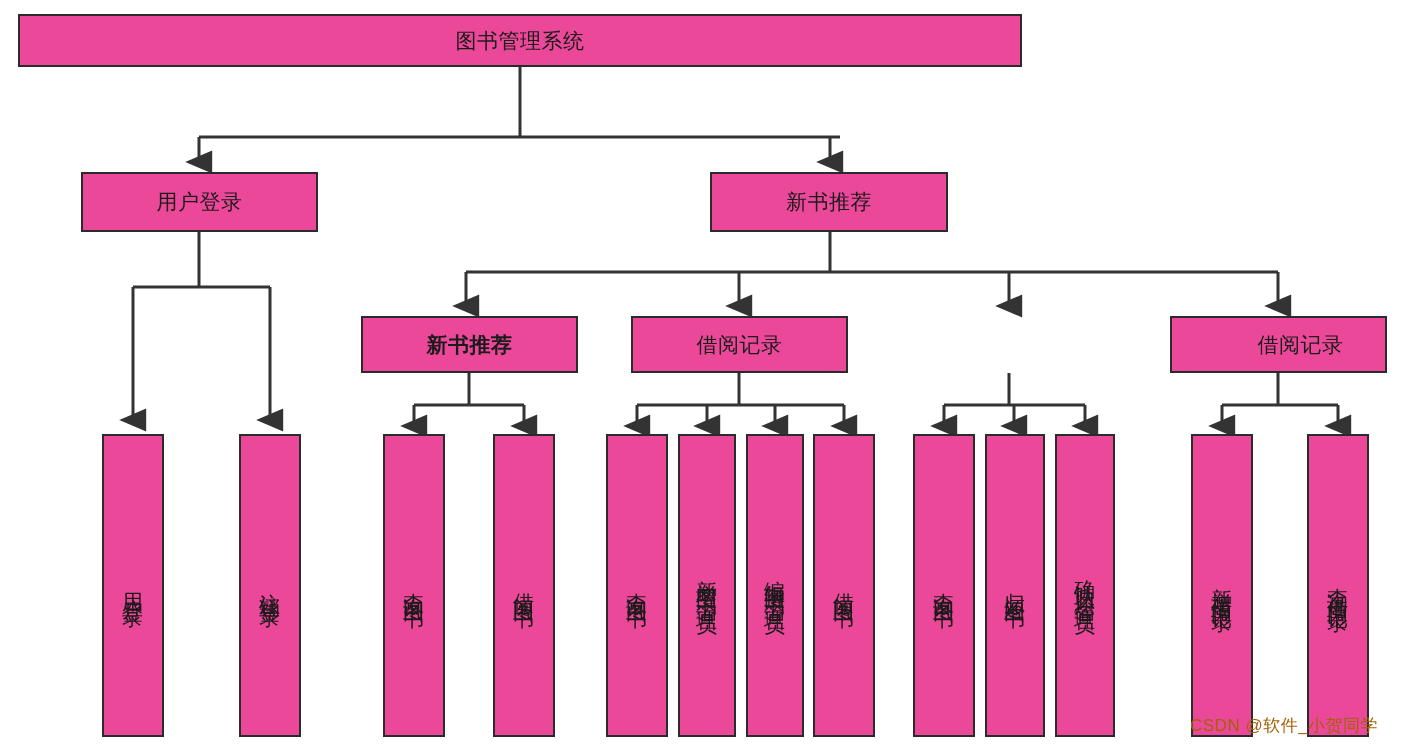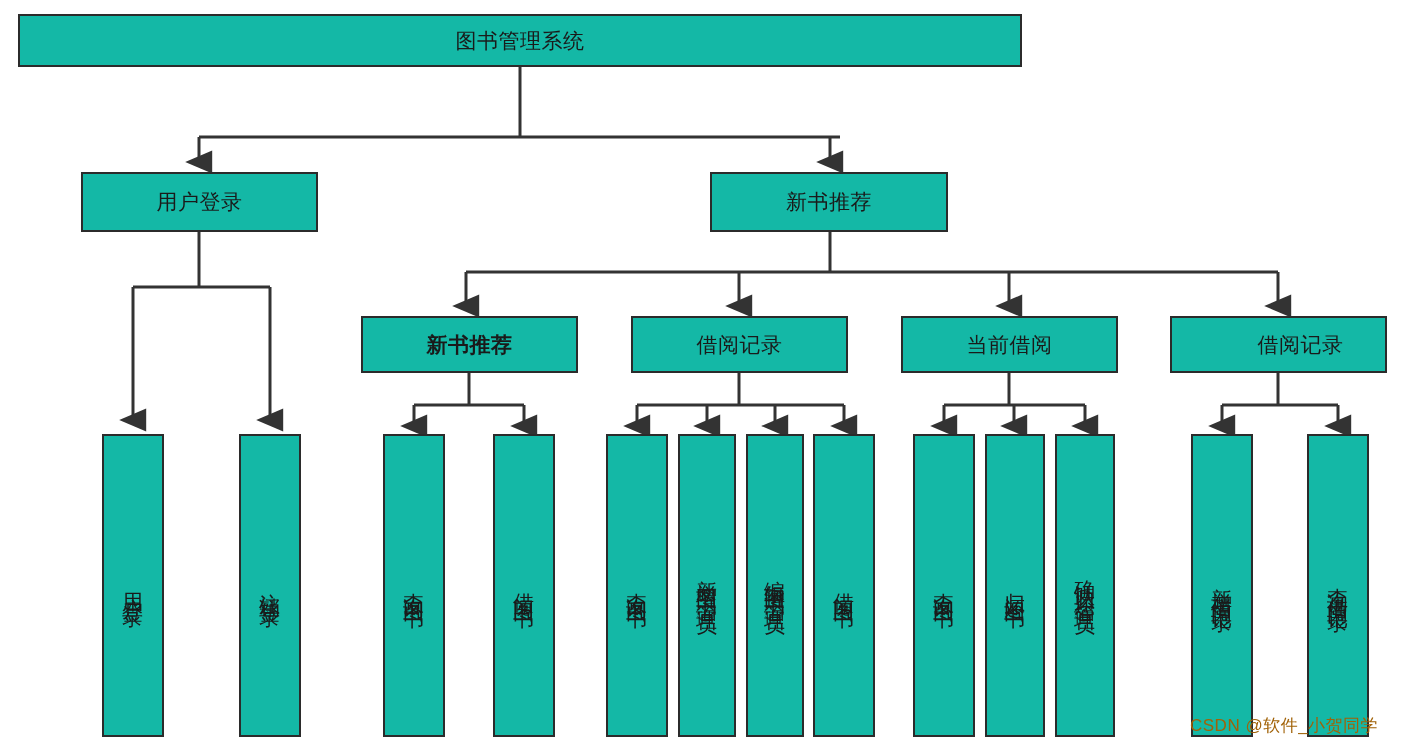--- a/index.html
+++ b/index.html
@@ -21,21 +21,21 @@
   #diagram-svg {
     position: absolute;
     left: 0;
     top: 0;
     width: 1405px;
     height: 747px;
   }
   .node {
     position: absolute;
     box-sizing: border-box;
-    background: #14b8a6;
+    background: #ec4899;
     border: 2px solid #2b2b2b;
     display: flex;
     align-items: center;
     justify-content: center;
     color: #1a1a1a;
   }
   .node-h {
     font-size: 21px;
     letter-spacing: 0.5px;
     white-space: nowrap;
@@ -125,23 +125,20 @@
   <div class="node node-h" style="left:710px; top:172px; width:238px; height:60px;">
     <span>新书推荐</span>
   </div>
 
   <div class="node node-h" style="left:361px; top:316px; width:217px; height:57px;font-weight:bold;">
     <span>新书推荐</span>
   </div>
   <div class="node node-h" style="left:631px; top:316px; width:217px; height:57px;">
     <span>借阅记录</span>
   </div>
-  <div class="node node-h" style="left:901px; top:316px; width:217px; height:57px;">
-    <span>当前借阅</span>
-  </div>
   <div class="node node-h" style="left:1170px; top:316px; width:217px; height:57px;padding-left:44px;">
     <span>借阅记录</span>
   </div>
 
   <div class="node node-v" style="left:102px; top:434px; width:62px; height:303px;">
     <span class="vlabel">用户登录</span>
   </div>
   <div class="node node-v" style="left:239px; top:434px; width:62px; height:303px;">
     <span class="vlabel">注销登录</span>
   </div>

